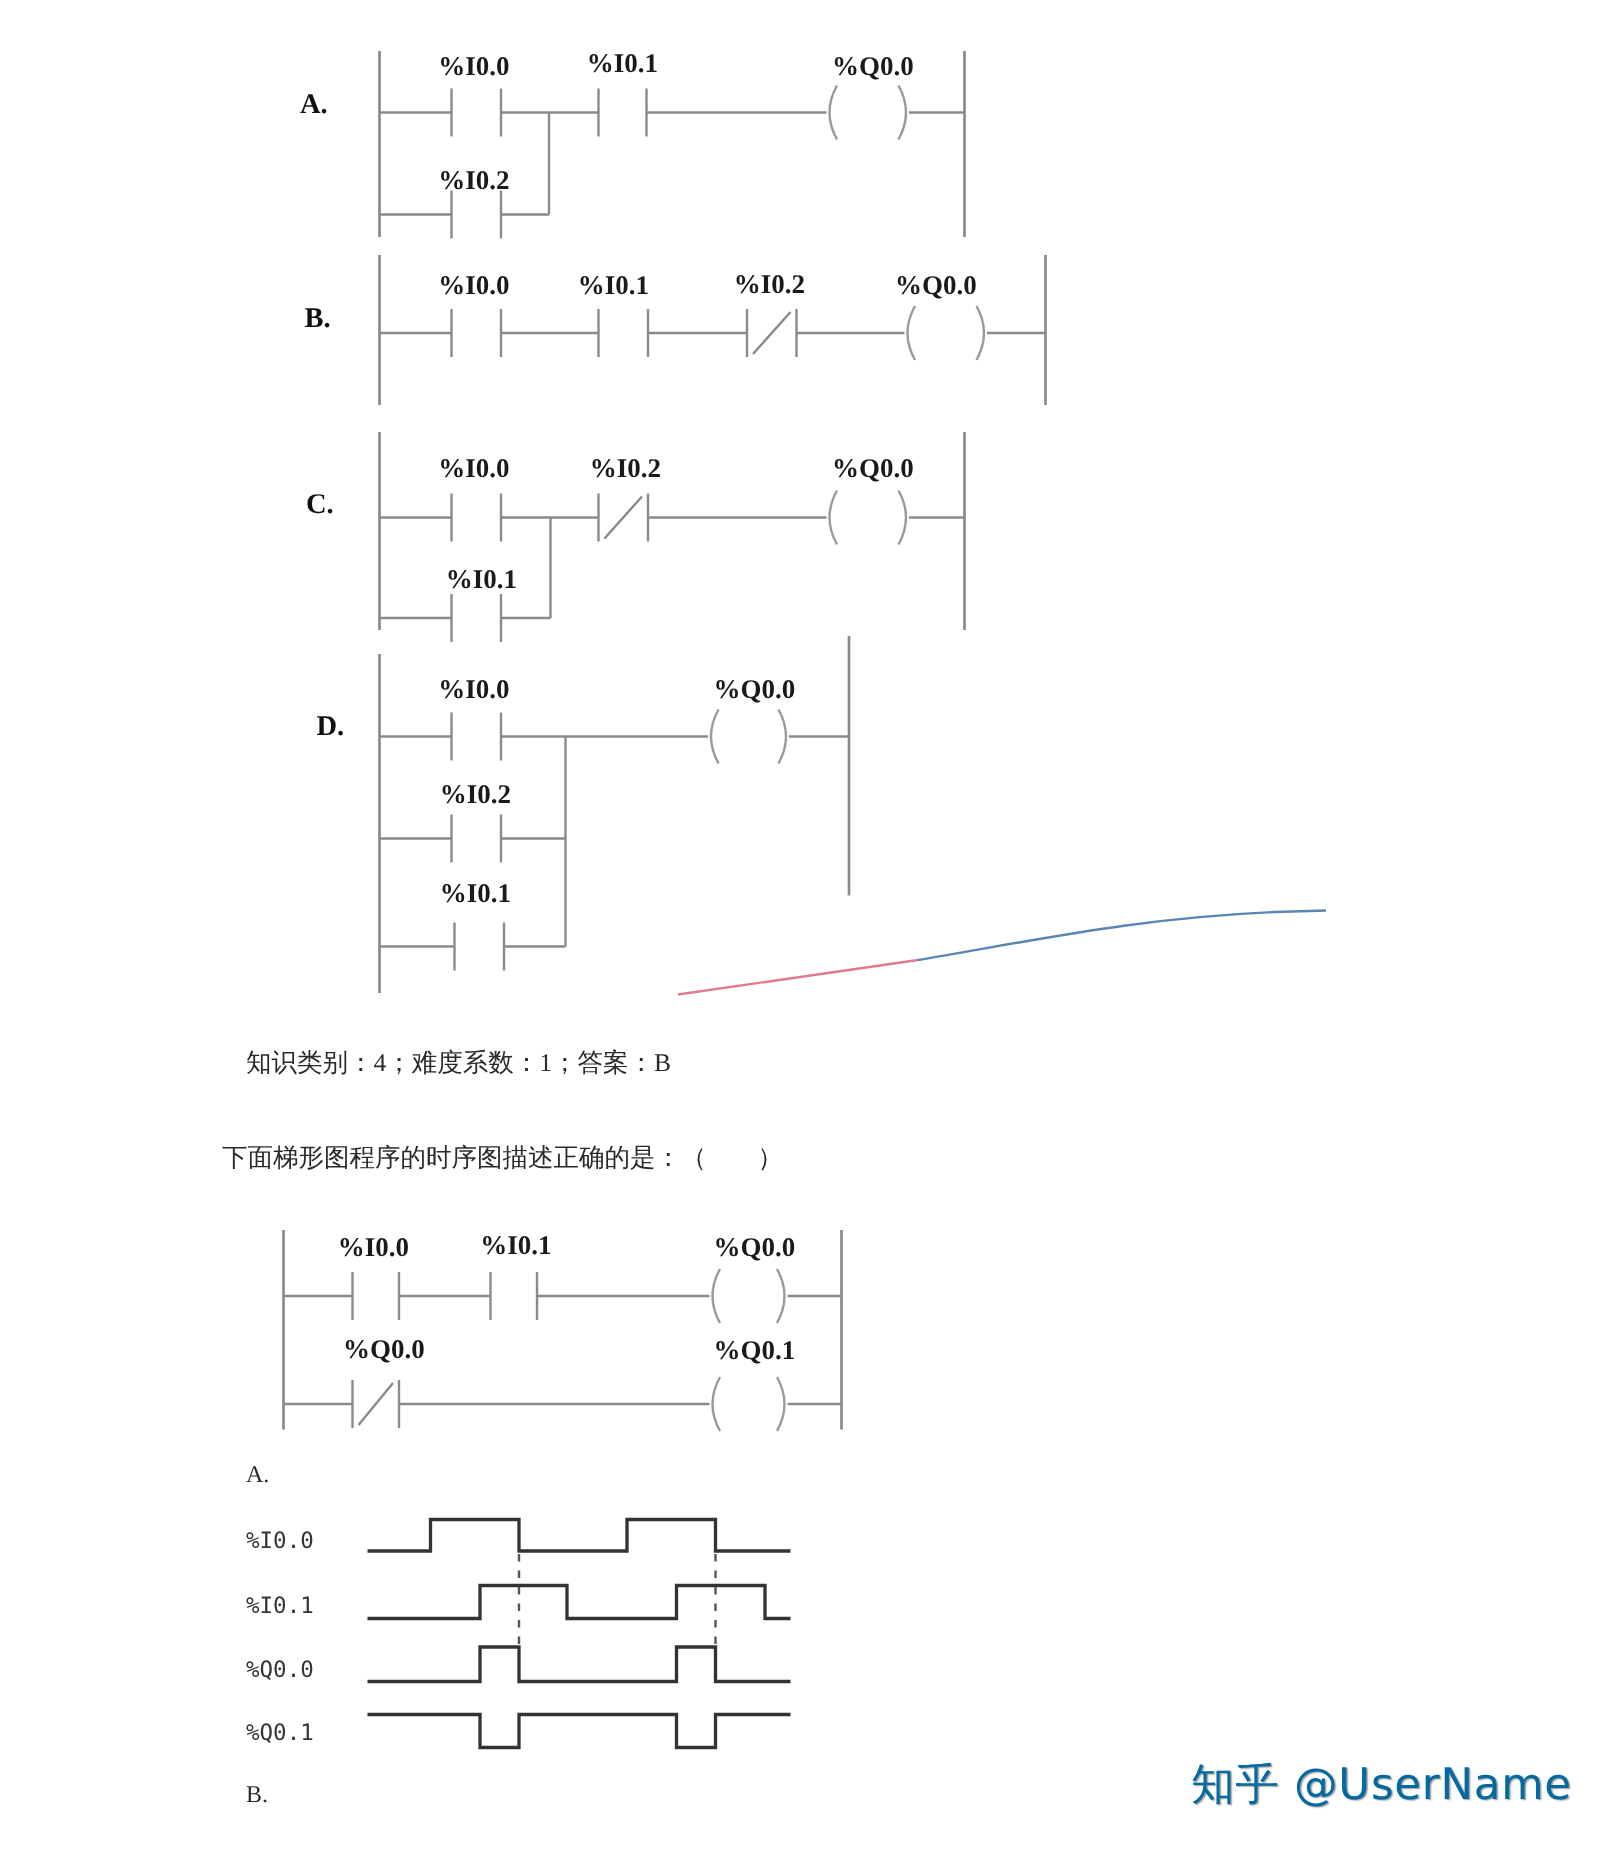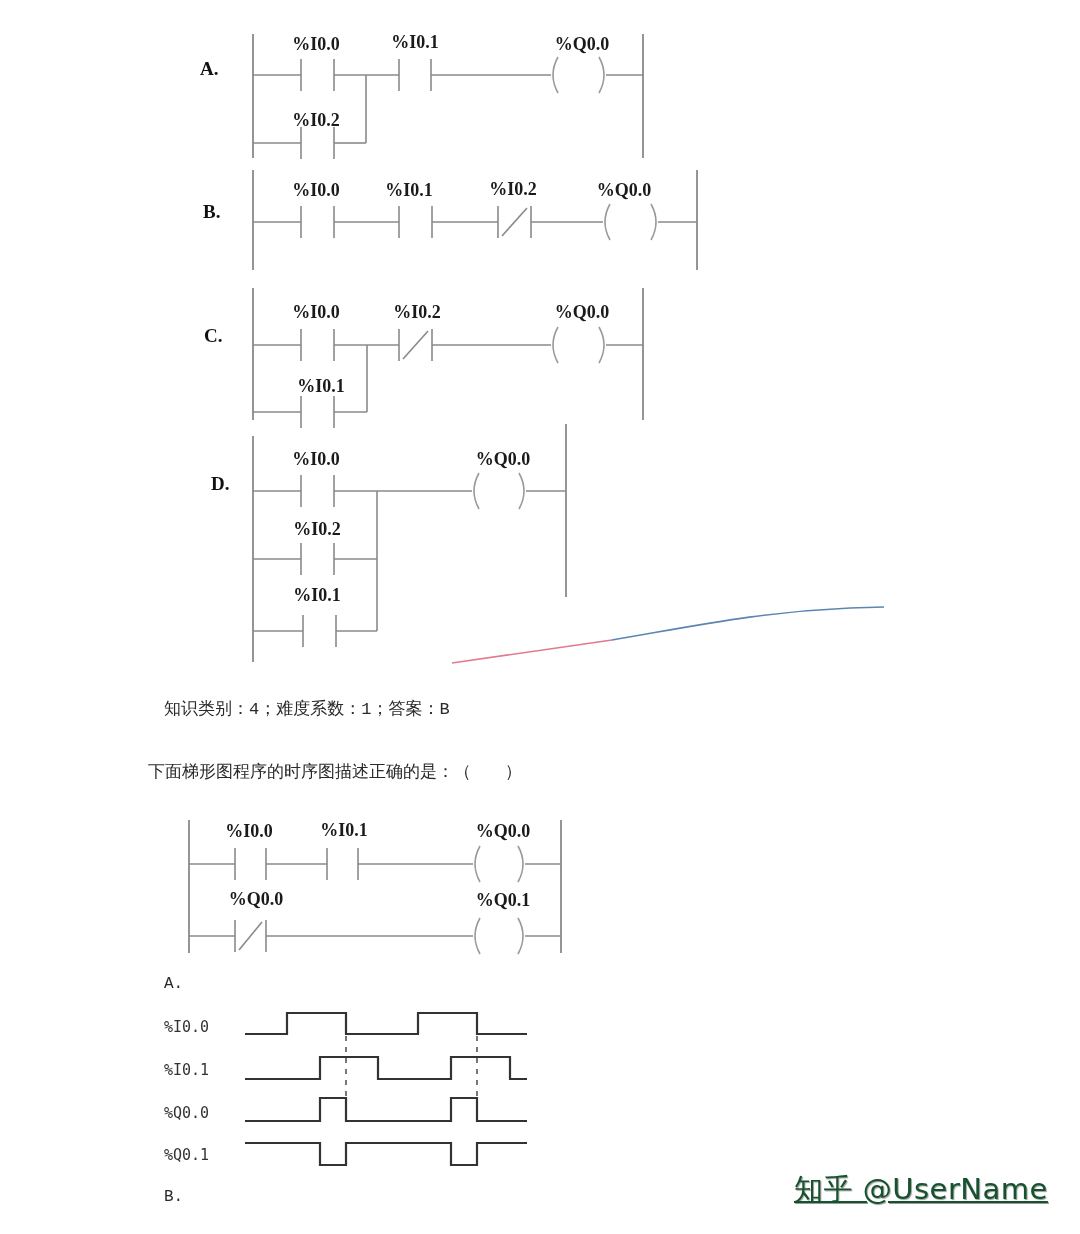--- a/index.html
+++ b/index.html
@@ -6,24 +6,24 @@
   body { width: 1080px; height: 1234px; position: relative; overflow: hidden;
          font-family: "DejaVu Serif", "Liberation Serif", serif; color: #222; }
   #canvas { position: absolute; left: 0; top: 0; }
   .opt-label { font-family: "Liberation Serif", "DejaVu Serif", serif; font-weight: bold; font-size: 19px; fill: #111; }
   .tag { font-family: "Liberation Serif", "DejaVu Serif", serif; font-weight: bold; font-size: 18px; fill: #1a1a1a; }
   .wire { stroke: #8a8a8a; stroke-width: 1.6; fill: none; }
   .rail { stroke: #8a8a8a; stroke-width: 1.8; fill: none; }
   .coil { stroke: #9a9a9a; stroke-width: 1.6; fill: none; }
   .wave { stroke: #333; stroke-width: 2.2; fill: none; }
   .dash { stroke: #555; stroke-width: 1.6; stroke-dasharray: 5 6; fill: none; }
-  .txt { position: absolute; font-family: Liberation Mono, monospace; font-size: 17px; color: #2a2a2a; white-space: nowrap; }
+  .txt { position: absolute; font-family: Liberation Serif, serif; font-size: 17px; color: #2a2a2a; white-space: nowrap; }
   .sig { position: absolute; font-family: "DejaVu Sans Mono", "Liberation Mono", monospace; font-size: 15px; color: #333; white-space: nowrap; }
   .watermark { position: absolute; left: 794px; top: 1170px; font-family: "DejaVu Sans", "Liberation Sans", sans-serif;
-               font-size: 29px; color: #14532d; text-shadow: 1px 1px 1px #9a9a9a; white-space: nowrap; letter-spacing: 0.5px; text-decoration: underline; }
+               font-size: 29px; color: #0369a1; text-shadow: 1px 1px 1px #9a9a9a; white-space: nowrap; letter-spacing: 0.5px; }
 </style>
 </head>
 <body>
 
 <svg id="canvas" width="1080" height="1234" viewBox="0 0 1080 1234" xmlns="http://www.w3.org/2000/svg">
   <g id="q1-options">
       <g>
         <text x="200" y="75" class="opt-label">A.</text>
         <line x1="253" y1="34" x2="253" y2="158" class="rail"></line>
         <line x1="643" y1="34" x2="643" y2="158" class="rail"></line>

